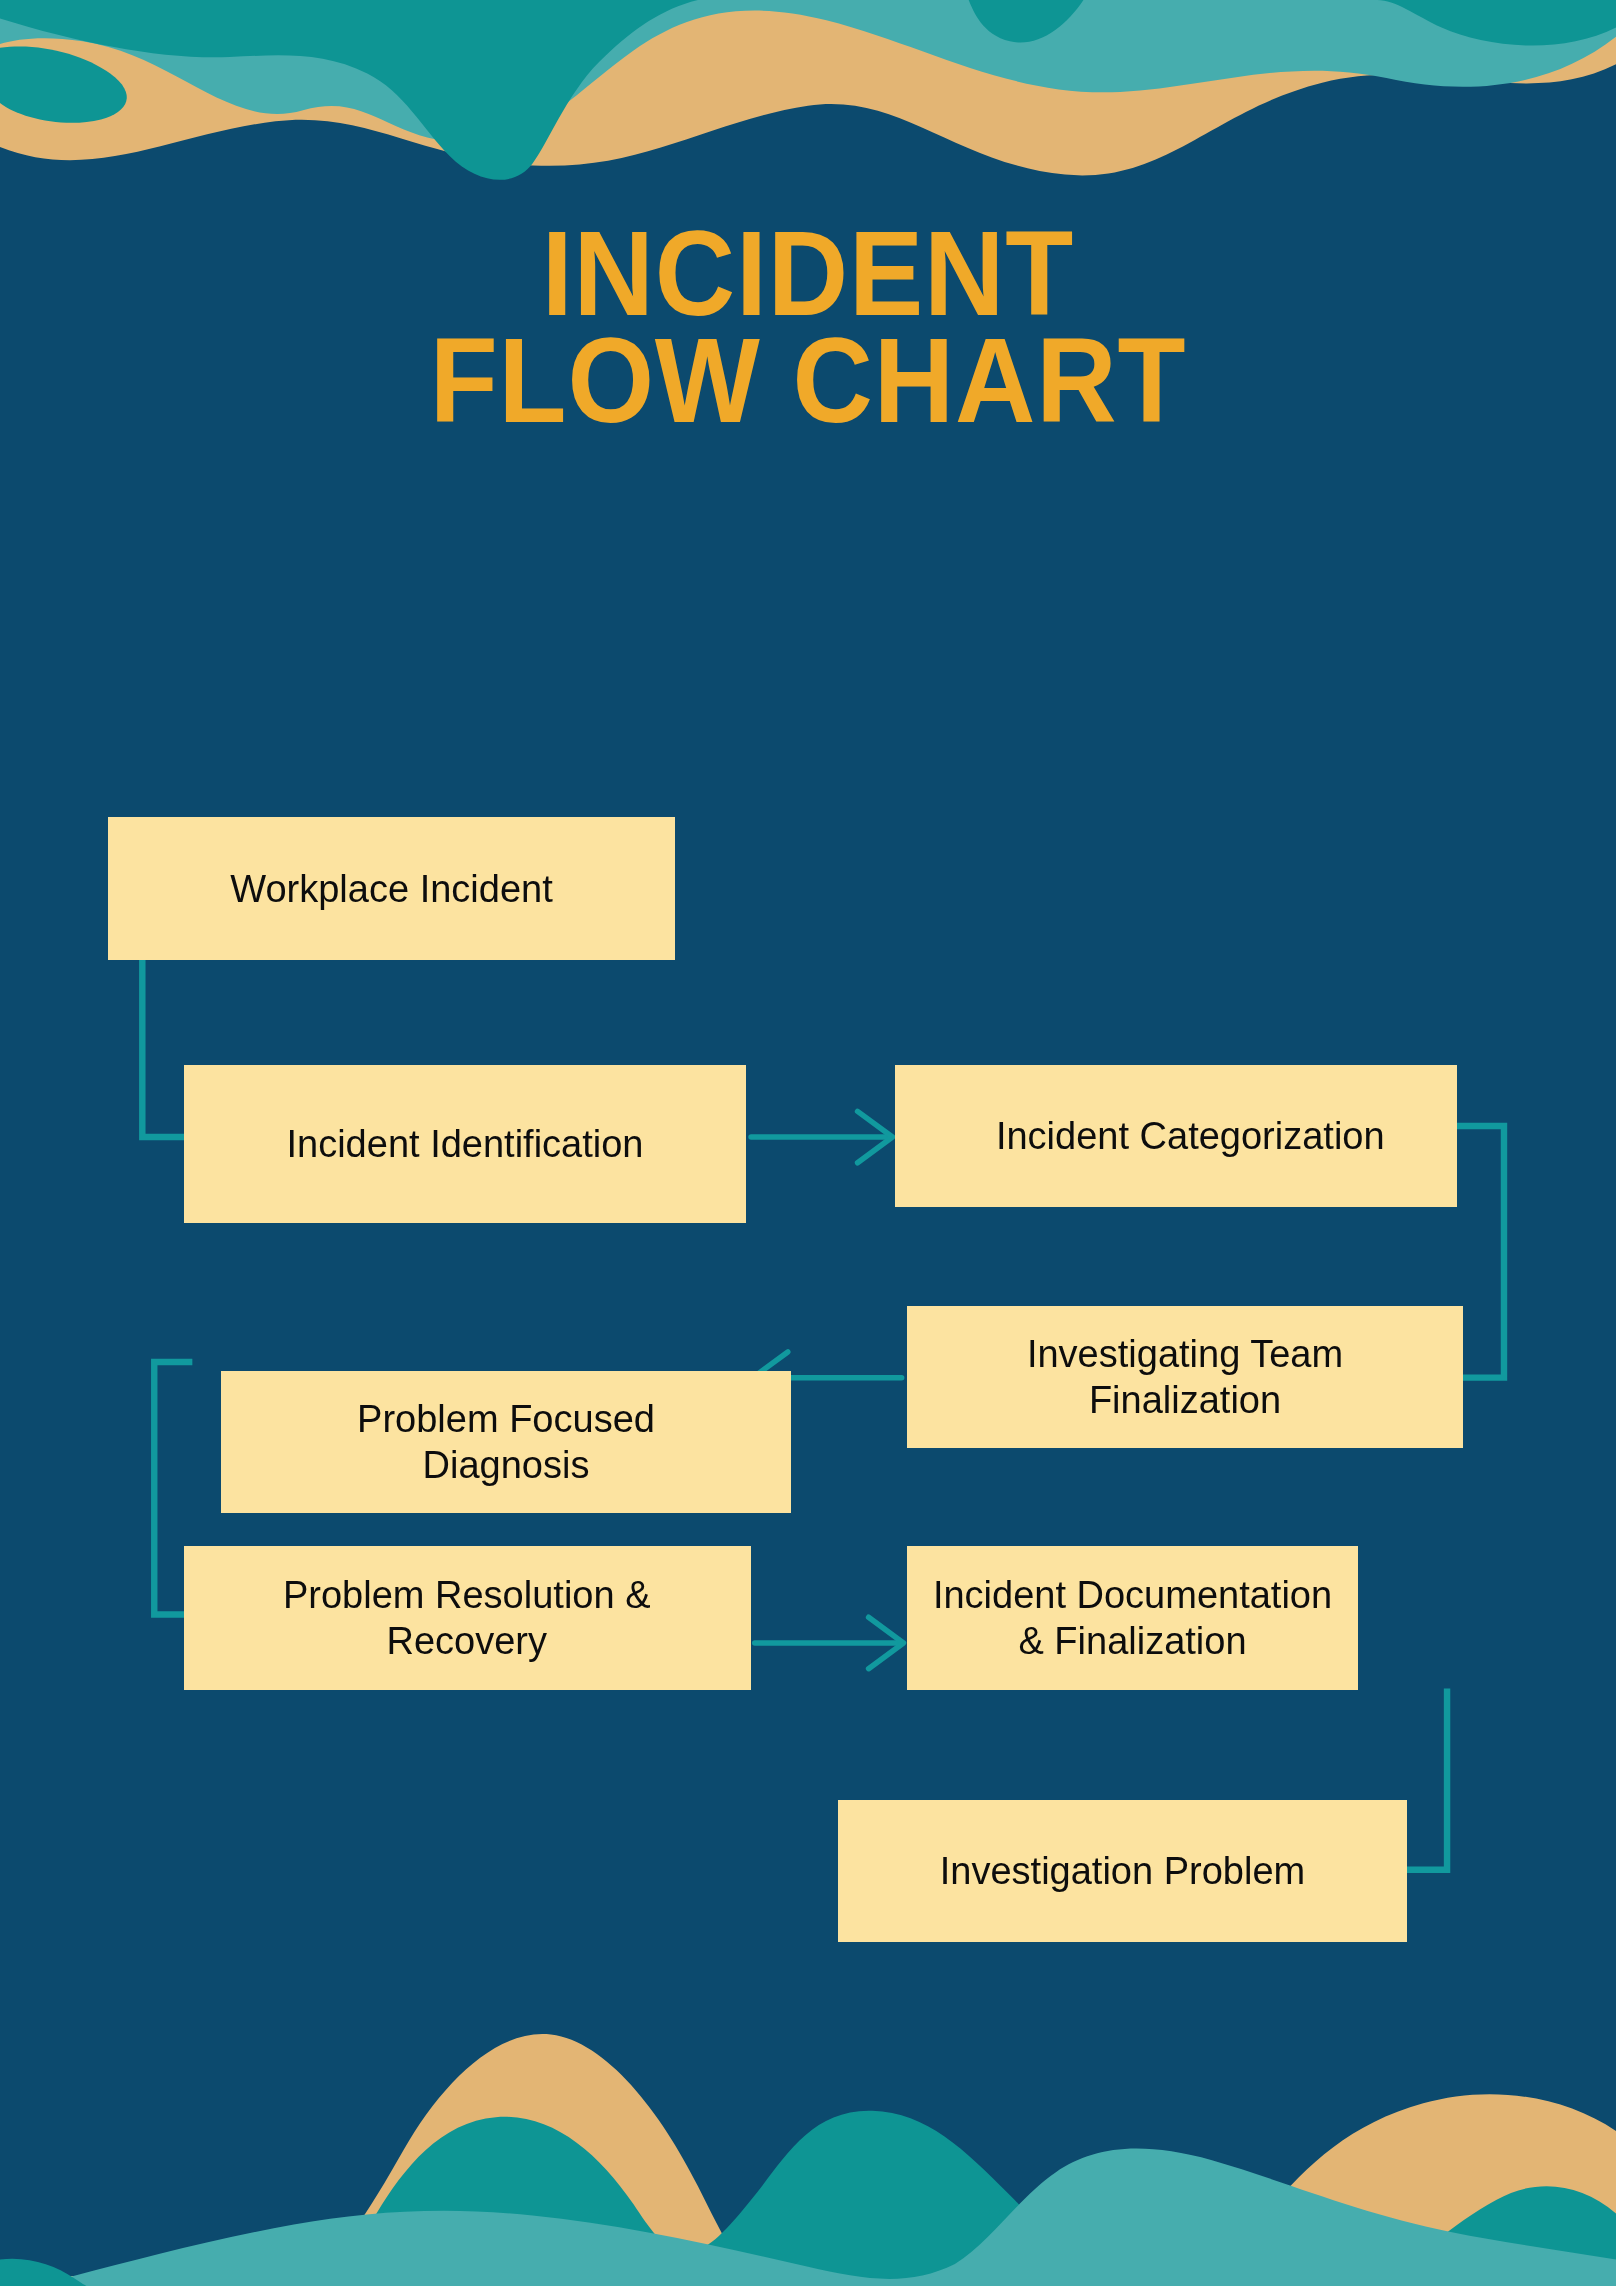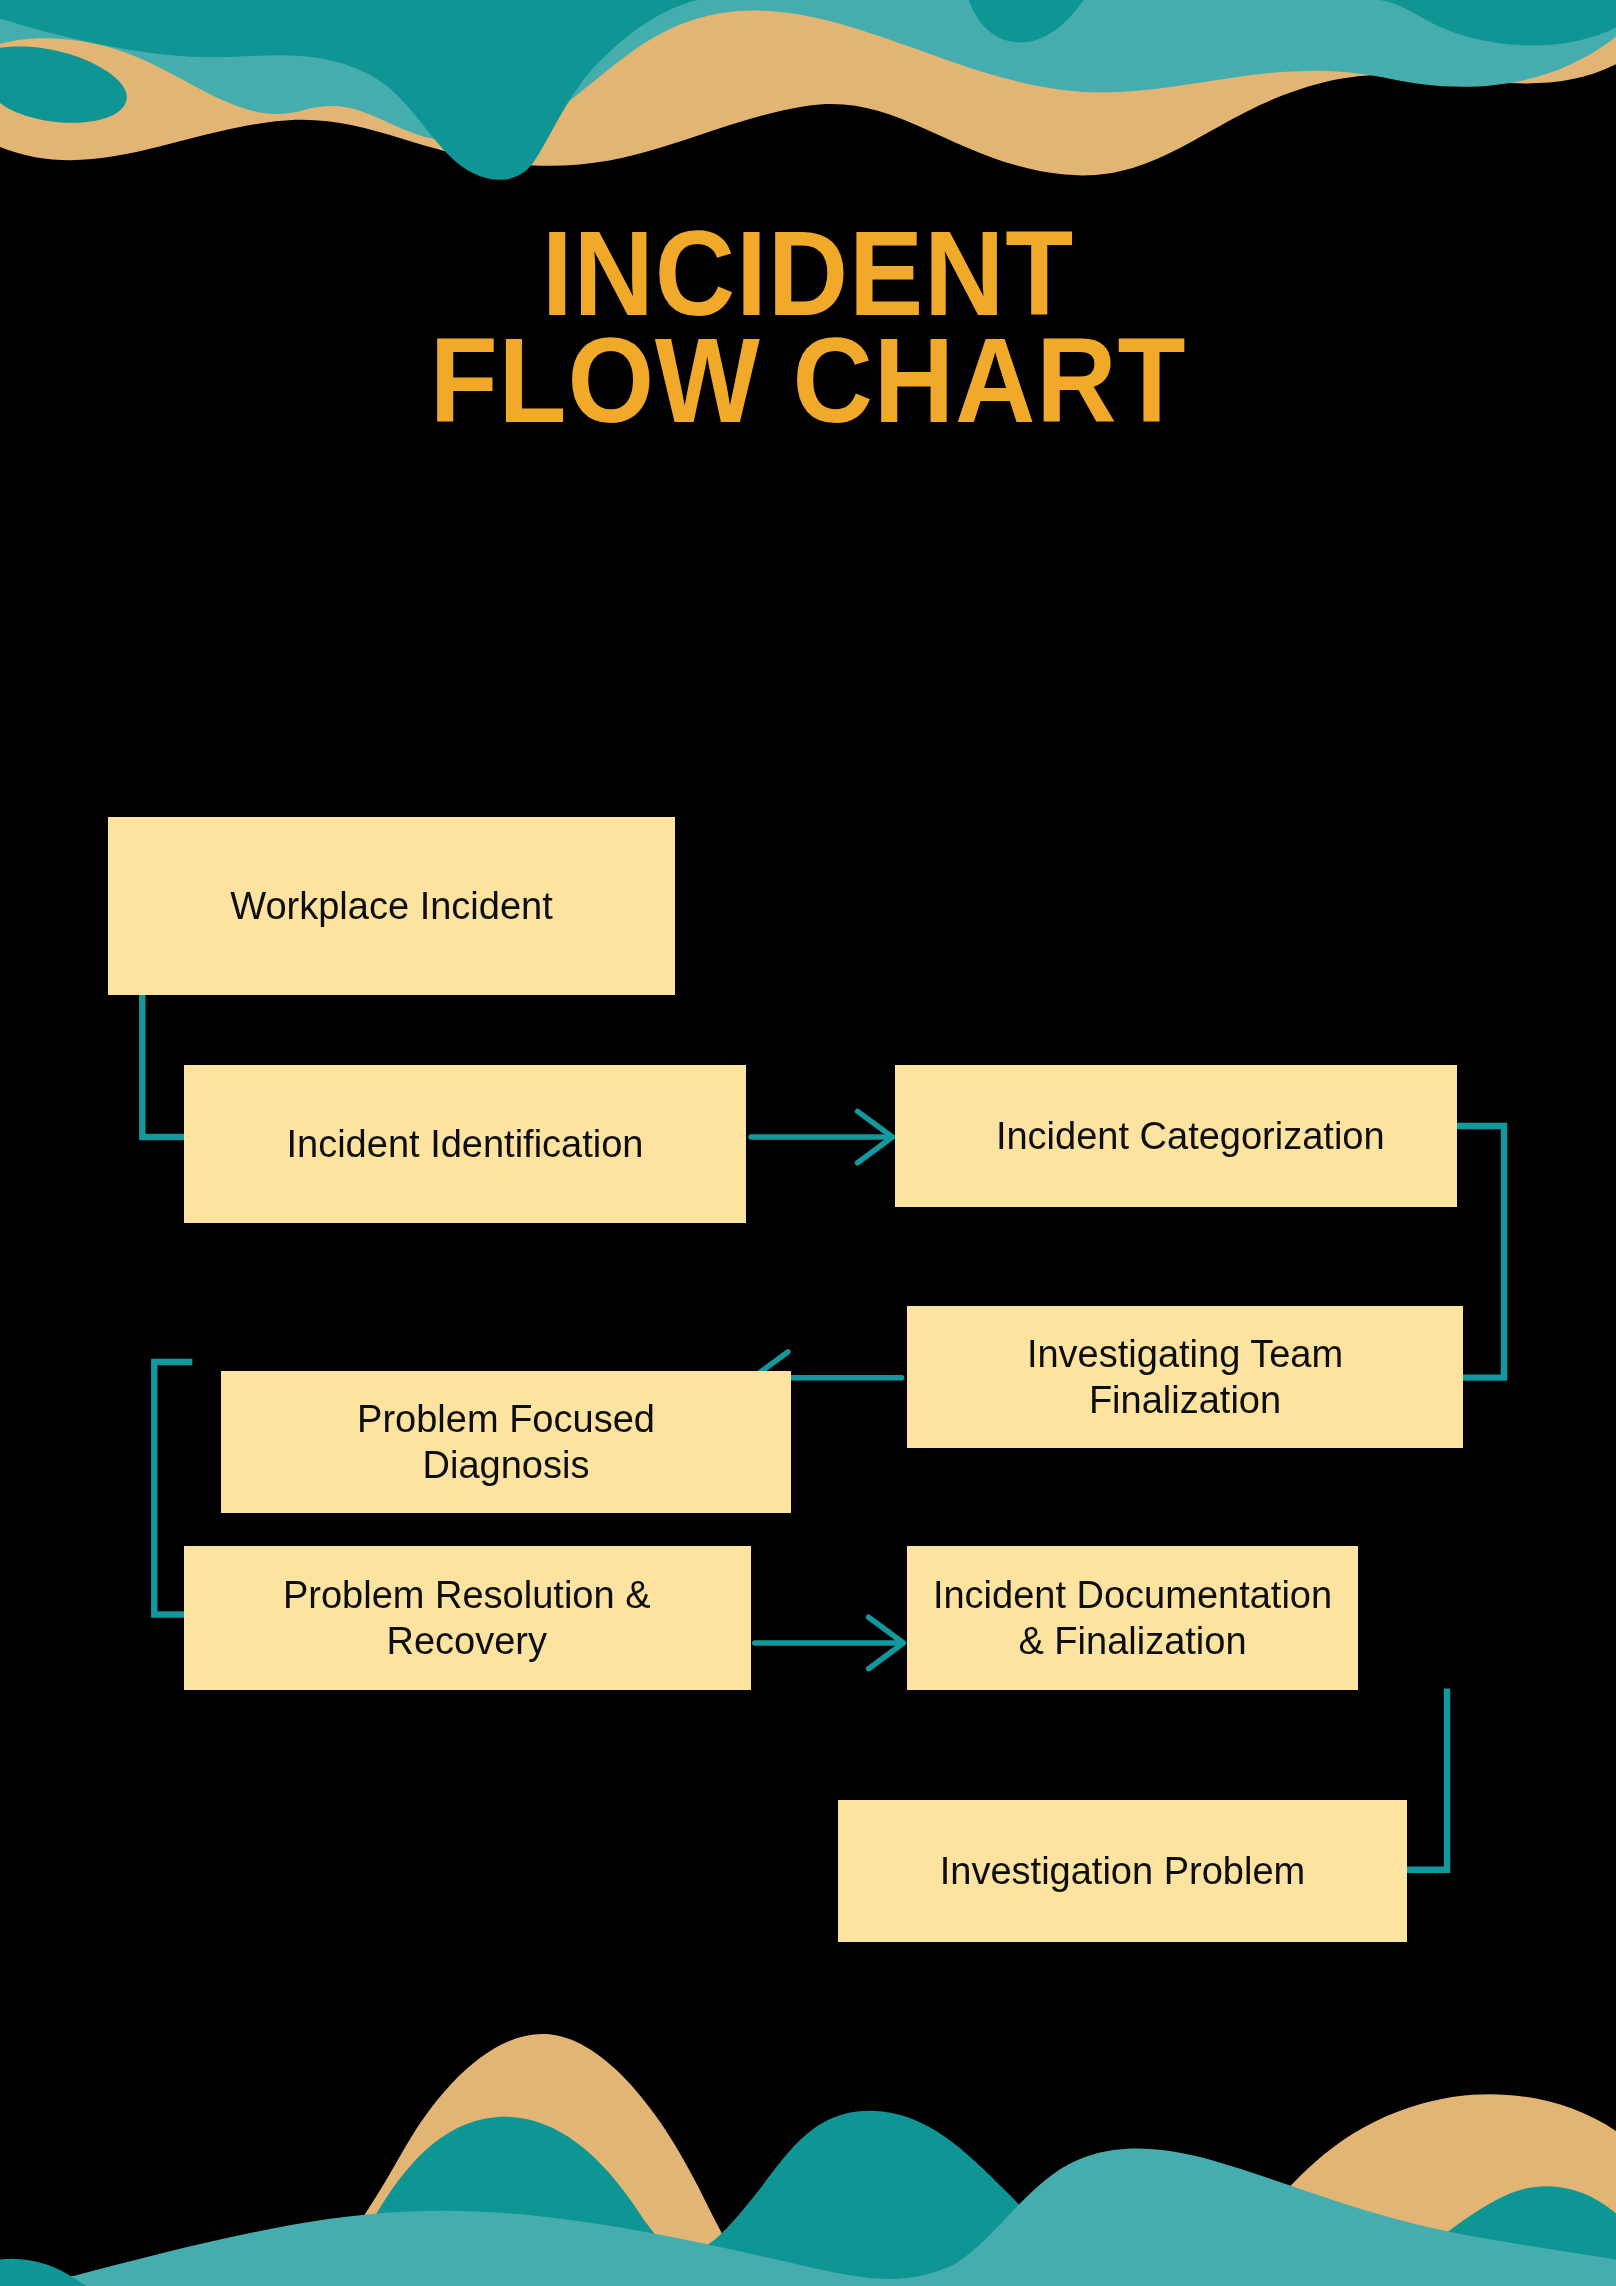--- a/index.html
+++ b/index.html
@@ -10,21 +10,21 @@
     width: 1616px;
     height: 2287px;
     background: #FDF7E4;
     font-family: "Liberation Sans", sans-serif;
     overflow: hidden;
   }
   #page {
     position: relative;
     width: 1616px;
     height: 2287px;
-    background: #000000;
+    background: #0c4a6e;
     overflow: hidden;
   }
   .deco {
     position: absolute;
     left: 0;
     width: 1616px;
     pointer-events: none;
   }
   #deco-top { top: 0; height: 193px; }
   #deco-bottom { bottom: 0; height: 303px; }
@@ -62,21 +62,21 @@
     font-family: "Liberation Sans Narrow", "Liberation Sans", sans-serif;
     font-size: 38px;
     line-height: 46px;
     color: #0D0D0D;
     text-align: center;
     display: block;
     width: 100%;
     white-space: pre-line;
   }
 
-  #box-1 { left: 108px;  top: 817px;  width: 567px; height: 178px; }
+  #box-1 { left: 108px;  top: 817px;  width: 567px; height: 143px; }
   #box-2 { left: 184px;  top: 1065px; width: 562px; height: 158px; }
   #box-3 { left: 895px;  top: 1065px; width: 562px; height: 142px; padding-left: 45px; }
   #box-4 { left: 184px;  top: 1371px; width: 570px; height: 142px; margin-left: 37px; }
   #box-5 { left: 907px;  top: 1306px; width: 556px; height: 142px; }
   #box-6 { left: 184px;  top: 1546px; width: 567px; height: 144px; padding-left: 15px; }
   #box-7 { left: 907px;  top: 1546px; width: 451px; height: 144px; justify-content: flex-end; }
   #box-8 { left: 838px;  top: 1800px; width: 569px; height: 142px; }
 
   #box-1 span { text-align: center; }
 

